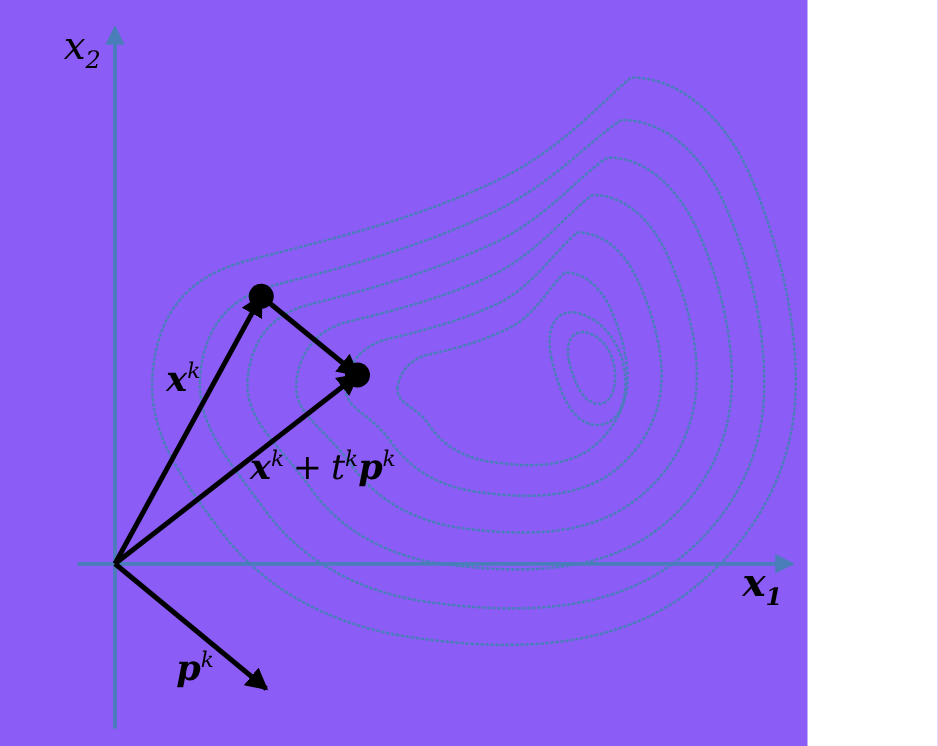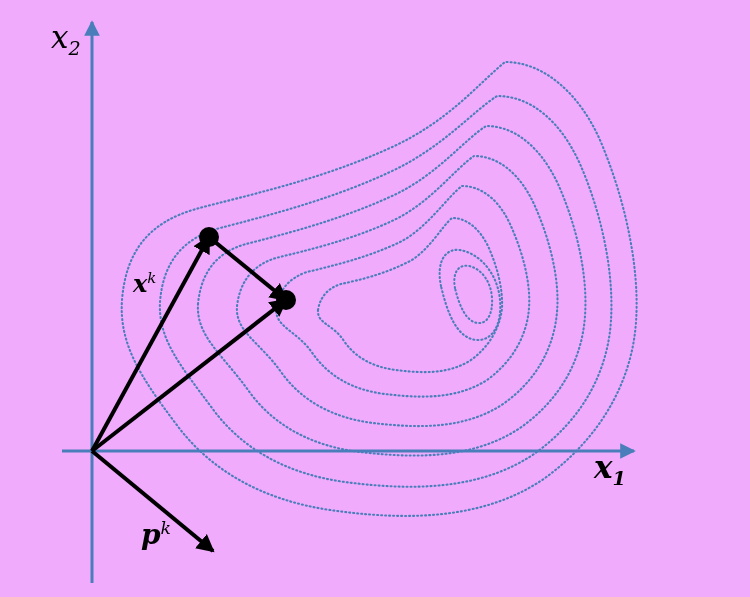--- a/index.html
+++ b/index.html
@@ -6,23 +6,23 @@
   html, body {
     margin: 0;
     padding: 0;
     background: #ffffff;
   }
   body {
     font-family: "Liberation Serif", serif;
   }
   #figure {
     position: relative;
-    width: 750px;
+    width: 646px;
     height: 597px;
-    background: #f0abfc;
+    background: #8b5cf6;
     overflow: hidden;
   }
   #figure svg {
     position: absolute;
     top: 0;
     left: 0;
     width: 750px;
     height: 597px;
   }
   .math-label {
@@ -59,22 +59,22 @@
   }
   #label-x1 {
     left: 594px;
     top: 452px;
     font-size: 31px;
     font-weight: bold;
   }
   
   #label-xk {
     left: 133px;
-    top: 272px;
-    font-size: 24px;
+    top: 290px;
+    font-size: 28px;
   }
   #label-xk-tk-pk {
     left: 200px;
     top: 360px;
     font-size: 28px;
   }
   #label-pk {
     left: 141px;
     top: 521px;
     font-size: 28px;
@@ -129,18 +129,21 @@
   </div>
 
   <div class="math-label" id="label-x1">
     <span class="var">x</span><span class="sup" style="vertical-align:sub;">1</span>
   </div>
 
   <div class="math-label" id="label-xk">
     <span class="vec">x</span><span class="sup">k</span>
   </div>
 
+  <div class="math-label" id="label-xk-tk-pk">
+    <span class="vec">x</span><span class="sup">k</span><span class="op" style="padding:0 7px;">+</span><span class="var">t</span><span class="sup">k</span><span class="vec">p</span><span class="sup">k</span>
+  </div>
 
   <div class="math-label" id="label-pk">
     <span class="vec">p</span><span class="sup">k</span>
   </div>
 
 </div>
 
 </body></html>

